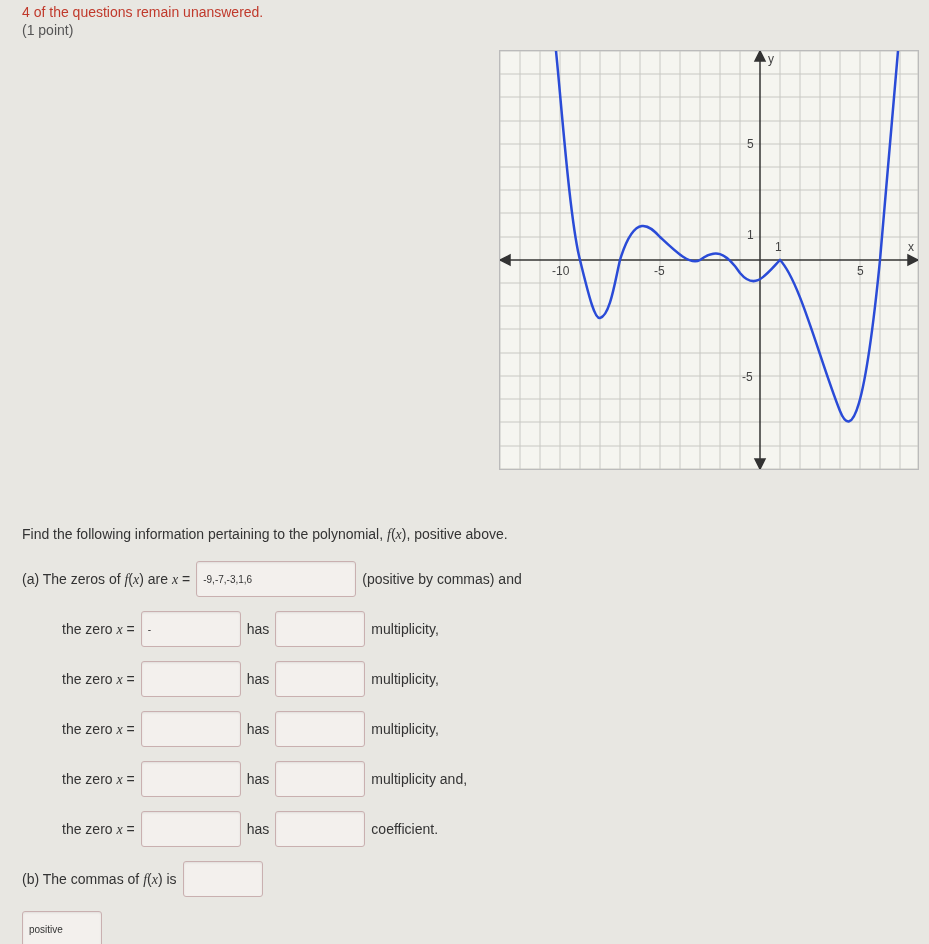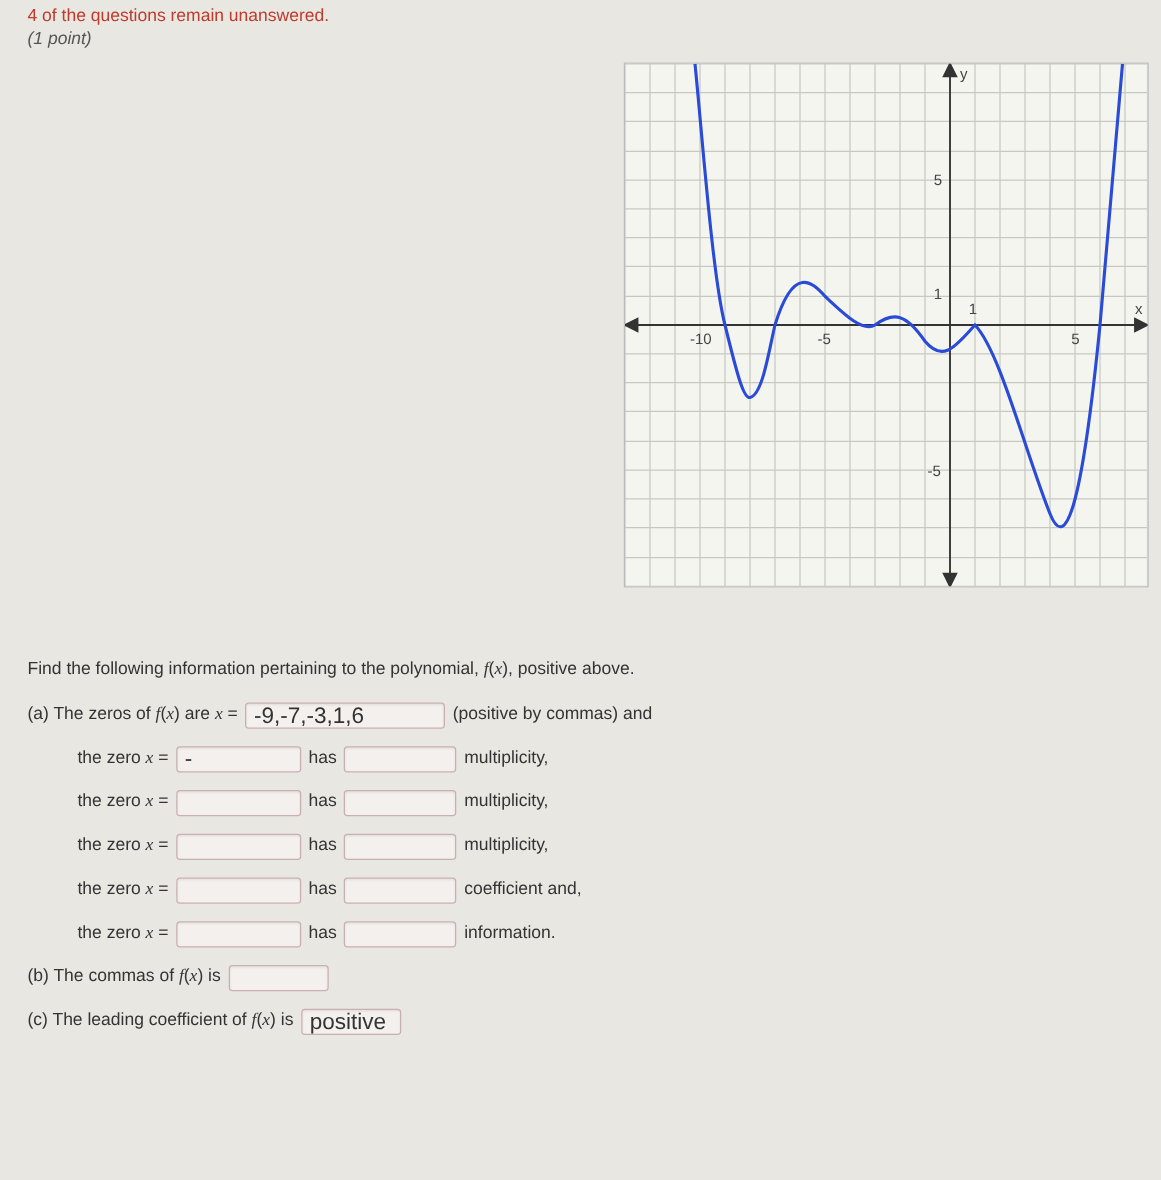--- a/index.html
+++ b/index.html
@@ -14,21 +14,20 @@
   }
   .warning {
     color: #c0392b;
     font-size: 14px;
     margin-bottom: 2px;
   }
   .points {
     color: #555;
     margin-bottom: 12px;
     font-size: 14px;
-    font-style: italic;
   }
   .content {
     position: relative;
     min-height: 460px;
   }
   .graph-wrap {
     position: absolute;
     top: 0;
     right: 0;
     width: 420px;
@@ -38,32 +37,33 @@
   }
   .prompt {
     margin-top: 16px;
     margin-bottom: 18px;
     color: #333;
   }
   .math-f { font-family: 'Times New Roman', serif; font-style: italic; }
   .math-x { font-family: 'Times New Roman', serif; font-style: italic; }
   .row {
     display: flex;
+    align-items: center;
     gap: 6px;
     margin-bottom: 14px;
     flex-wrap: wrap;
   }
   .indent { padding-left: 40px; }
   input[type="text"] {
-    height: 21px;
+    height: 36px;
     border: 1px solid #c9b0b0;
     border-radius: 3px;
     background: #f3f0ed;
     padding: 2px 6px;
-    font-size: 18px;
+    font-size: 10px;
     color: #333;
     box-shadow: inset 0 1px 2px rgba(0,0,0,0.08);
   }
   .w-long { width: 160px; }
   .w-med { width: 100px; }
   .w-short { width: 90px; }
   .w-deg { width: 80px; }
   .svg-graph { display:block; }
   .axis-lbl { font: 12px Arial; fill:#444; }
 </style>
@@ -189,36 +189,33 @@
     <input type="text" class="w-med" value="" style="">
     <span>has</span>
     <input type="text" class="w-short" value="" style="">
     <span>multiplicity,</span>
   </div>
   <div class="row">
     <span><span>the zero </span><span class="math-x">x</span><span> = </span></span>
     <input type="text" class="w-med" value="" style="">
     <span>has</span>
     <input type="text" class="w-short" value="" style="">
-    <span>coefficient and,</span>
-  </div>
-  <div class="row">
-    <span><span>the zero </span><span class="math-x">x</span><span> = </span></span>
-    <input type="text" class="w-med" value="" style="">
-    <span>has</span>
-    <input type="text" class="w-short" value="" style="">
-    <span>information.</span>
+    <span>multiplicity and,</span>
+  </div>
+  <div class="row">
+    <span><span>the zero </span><span class="math-x">x</span><span> = </span></span>
+    <input type="text" class="w-med" value="" style="">
+    <span>has</span>
+    <input type="text" class="w-short" value="" style="">
+    <span>coefficient.</span>
   </div>
 </div>
 
 <div class="row">
   <span>
     <span>(b) The commas of </span><span class="math-f">f</span>(<span class="math-x">x</span>)<span> is</span>
   </span>
   <input type="text" class="w-deg" value="" style="">
 </div>
 
 <div class="row">
-  <span>
-    <span>(c) The leading coefficient of </span><span class="math-f">f</span>(<span class="math-x">x</span>)<span> is </span>
-  </span>
   <input type="text" class="w-deg" value="positive" style="">
 </div>
 
 </body></html>

